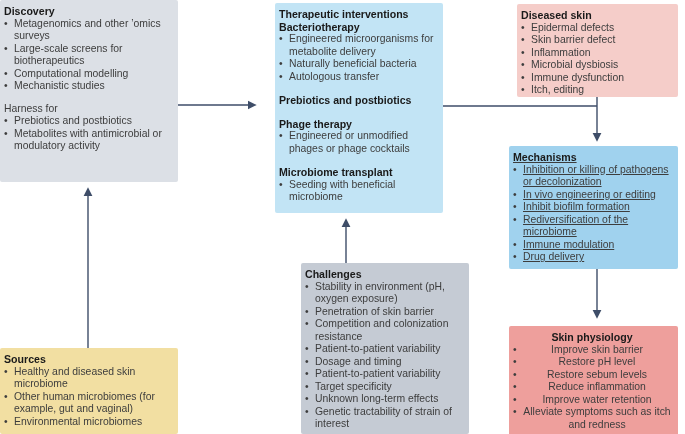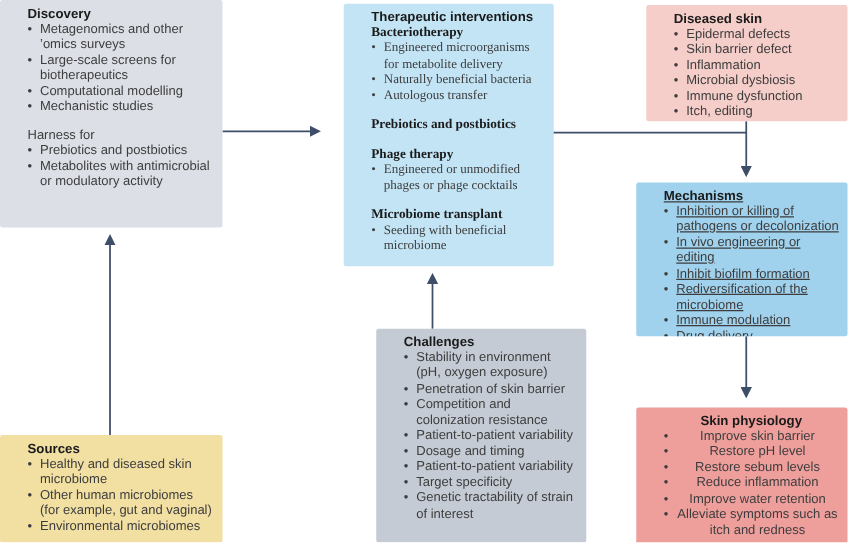--- a/index.html
+++ b/index.html
@@ -9,37 +9,37 @@
     height: 434px;
     background: #ffffff;
     font-family: "Liberation Sans", sans-serif;
     color: var(--body_text, #3d3d3d);
     overflow: hidden;
   }
   .box {
     position: absolute;
     box-sizing: border-box;
     border-radius: 2px;
-    padding: 5px 7px 4px 22px;
+    padding: 5px 7px 4px 4px;
     font-size: 10.4px;
     line-height: 12.5px;
     overflow: hidden;
   }
   .box-title {
     font-weight: bold;
     color: var(--heading_text, #1a1a1a);
     font-size: 10.6px;
   }
   .subhead { margin-top: 10px; }
   .group-heading {
     font-weight: bold;
     color: var(--heading_text, #1a1a1a);
     font-size: 10.6px;
   }
-  .group { margin-top: 11px; font-family: Liberation Serif, serif; }
+  .group { margin-top: 11px; }
   .group.first { margin-top: 0; }
   ul.blist { margin: 0; padding: 0; list-style: none; }
   ul.blist li { position: relative; padding-left: 10px; }
   ul.blist li::before {
     content: "\2022";
     position: absolute;
     left: 0;
     top: 0;
   }
   
@@ -145,20 +145,21 @@
   <div id="box-challenges" class="box bg-gray-dark">
     <div class="box-title">Challenges</div>
     <ul class="blist">
       <li>Stability in environment (pH, oxygen exposure)</li>
       <li>Penetration of skin barrier</li>
       <li>Competition and colonization resistance</li>
       <li>Patient-to-patient variability</li>
       <li>Dosage and timing</li>
       <li>Patient-to-patient variability</li>
       <li>Target specificity</li>
+      <li>Unknown long-term effects</li>
       <li>Genetic tractability of strain of interest</li>
     </ul>
   </div>
 
   <div id="box-diseased" class="box bg-pink-light">
     <div class="box-title">Diseased skin</div>
     <ul class="blist">
       <li>Epidermal defects</li>
       <li>Skin barrier defect</li>
       <li>Inflammation</li>

